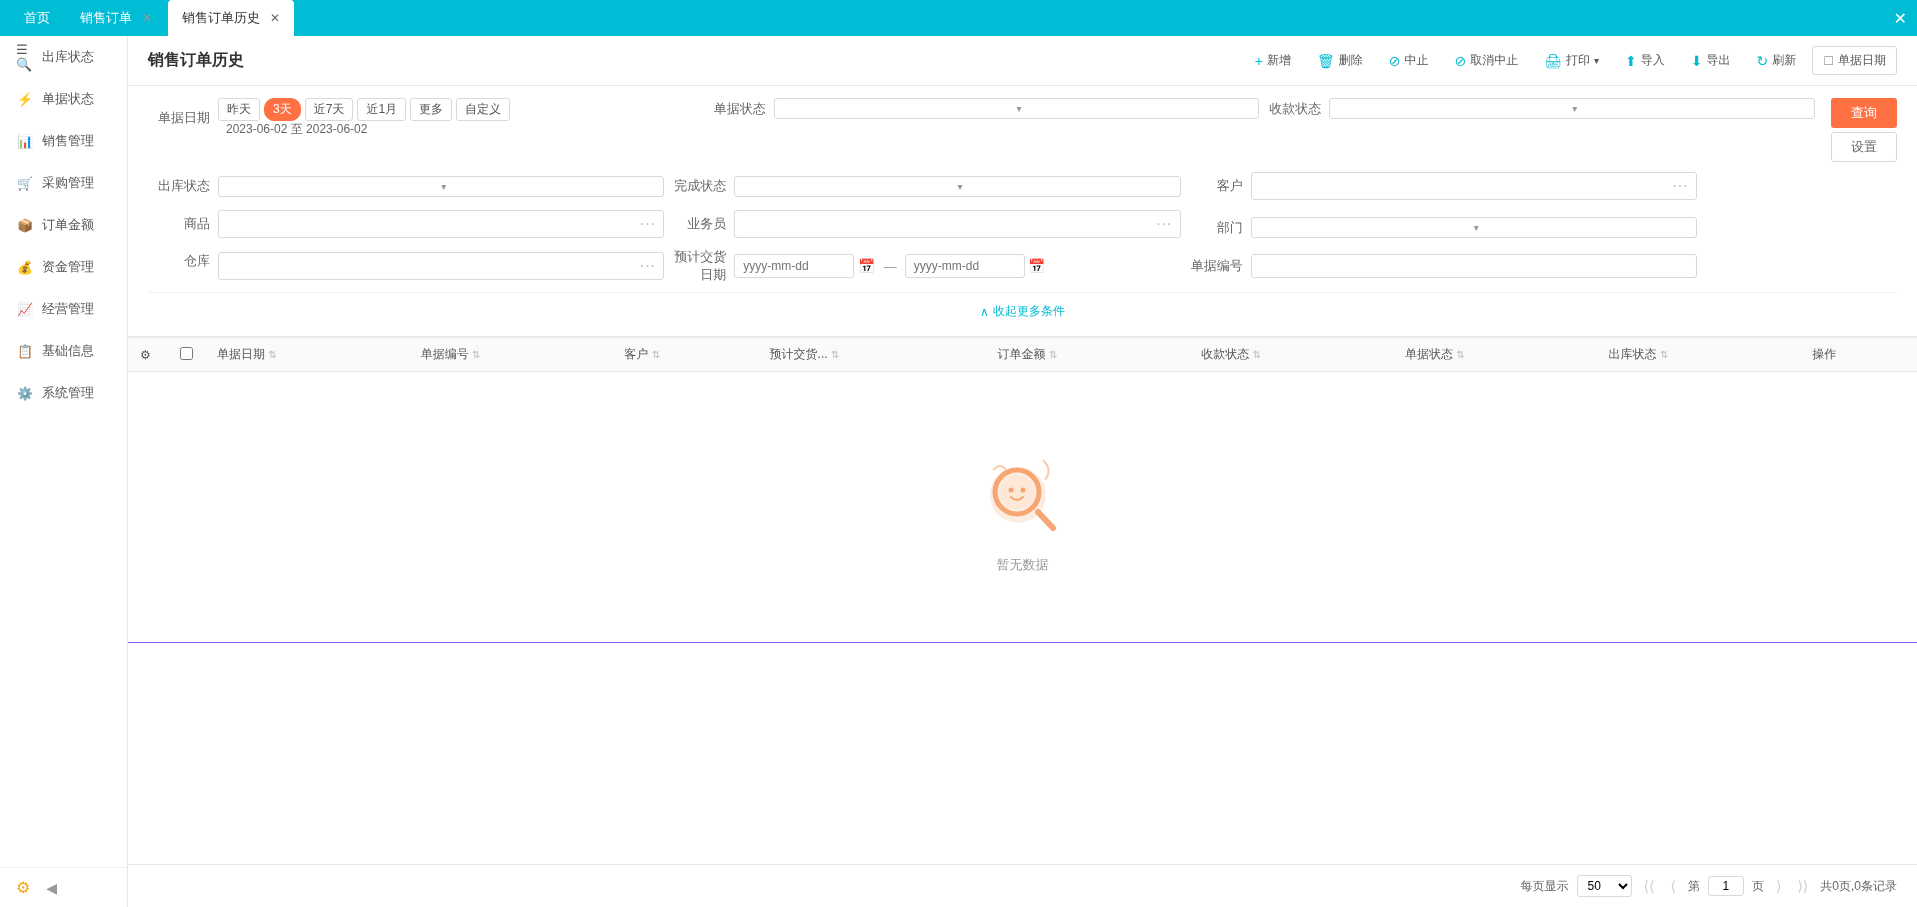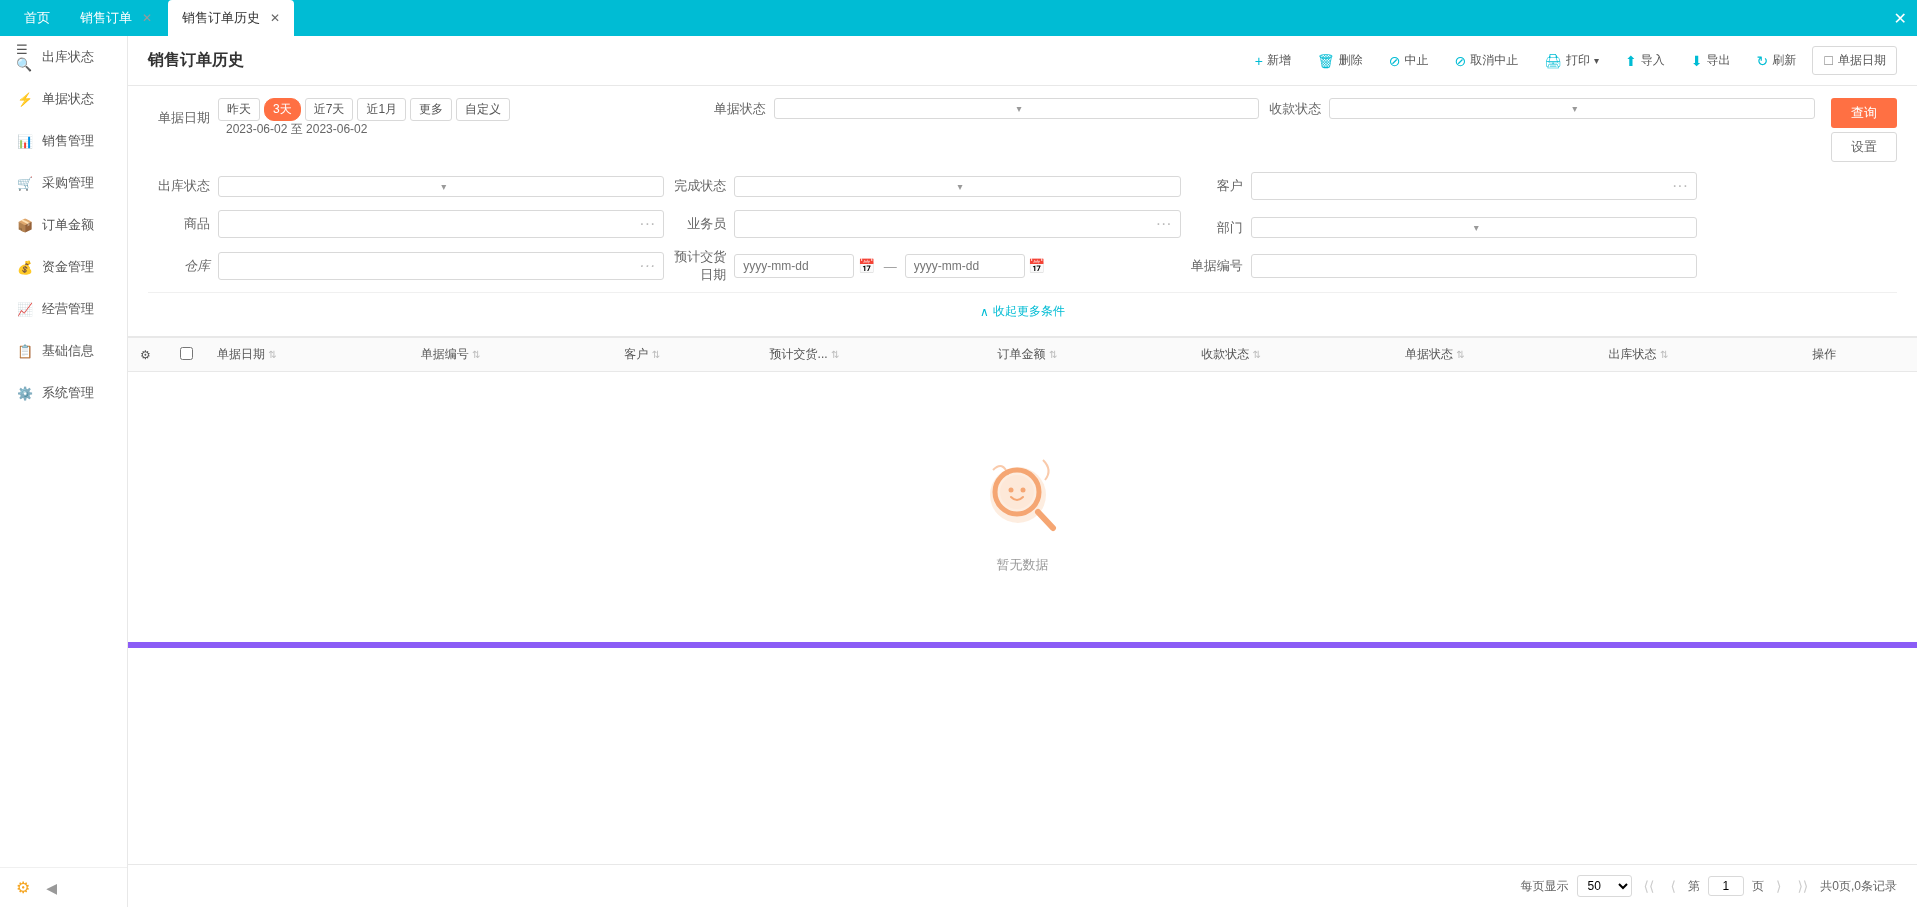--- a/index.html
+++ b/index.html
@@ -44,21 +44,21 @@
     .filter-select { display: flex; align-items: center; border: 1px solid #d9d9d9; border-radius: 3px; background: white; padding: 4px 8px; min-width: 200px; cursor: pointer; }
     .filter-select span { flex: 1; color: #bbb; font-size: 12px; }
     .filter-select .arrow { color: #999; font-size: 10px; }
     .collapse-btn { display: flex; align-items: center; justify-content: center; gap: 4px; color: #00bcd4; cursor: pointer; font-size: 12px; padding: 4px 0; }
 
     
     .table-area { flex: 1; overflow: auto; background: white; margin: 0; }
     .data-table { width: 100%; border-collapse: collapse; }
     .data-table th { background: #fafafa; border-bottom: 1px solid #e8e8e8; border-top: 1px solid #e8e8e8; padding: 8px 12px; text-align: left; font-weight: normal; color: #555; font-size: 12px; white-space: nowrap; cursor: pointer; }
     .data-table th .sort-icon { color: #bbb; font-size: 10px; }
-    .data-table td { padding: 8px 12px; border-bottom: 6px solid #8b5cf6; font-size: 12px; color: #333; }
+    .data-table td { padding: 8px 12px; border-bottom: 1px solid #8b5cf6; font-size: 12px; color: #333; }
     .th-settings { width: 40px; text-align: center; }
     .th-check { width: 30px; text-align: center; }
 
     
     .empty-state { display: flex; flex-direction: column; align-items: center; justify-content: center; padding: 60px 0; }
     .empty-icon { width: 100px; height: 100px; position: relative; margin-bottom: 16px; }
     .empty-text { color: #999; font-size: 13px; }
 
     
     .pagination { background: white; border-top: 1px solid #e8e8e8; padding: 10px 20px; display: flex; align-items: center; justify-content: flex-end; gap: 8px; flex-shrink: 0; }
@@ -274,21 +274,21 @@
           <span class="filter-label">部门</span>
           <div class="filter-select" style="flex:1;">
             <span></span>
             <span class="arrow">▾</span>
           </div>
         </div>
         <div style="width:200px;"></div>
       </div>
 
       <div style="display:flex; align-items:center; margin-bottom:8px;">
-        <div style="display:flex; align-items:center; flex:1;font-style:italic;">
+        <div style="display:flex; flex:1;">
           <span class="filter-label">仓库</span>
           <div style="display:flex; align-items:center; flex:1; border:1px solid #d9d9d9; border-radius:3px; padding:4px 8px; background:white; min-width:200px;">
             <span style="flex:1;"></span>
             <span style="color:#bbb; font-size:16px; cursor:pointer;">···</span>
           </div>
         </div>
         <div style="display:flex; align-items:center; flex:1;">
           <span class="filter-label">预计交货日期</span>
           <div class="date-input-group">
             <input class="date-input" type="text" placeholder="yyyy-mm-dd" style="">

